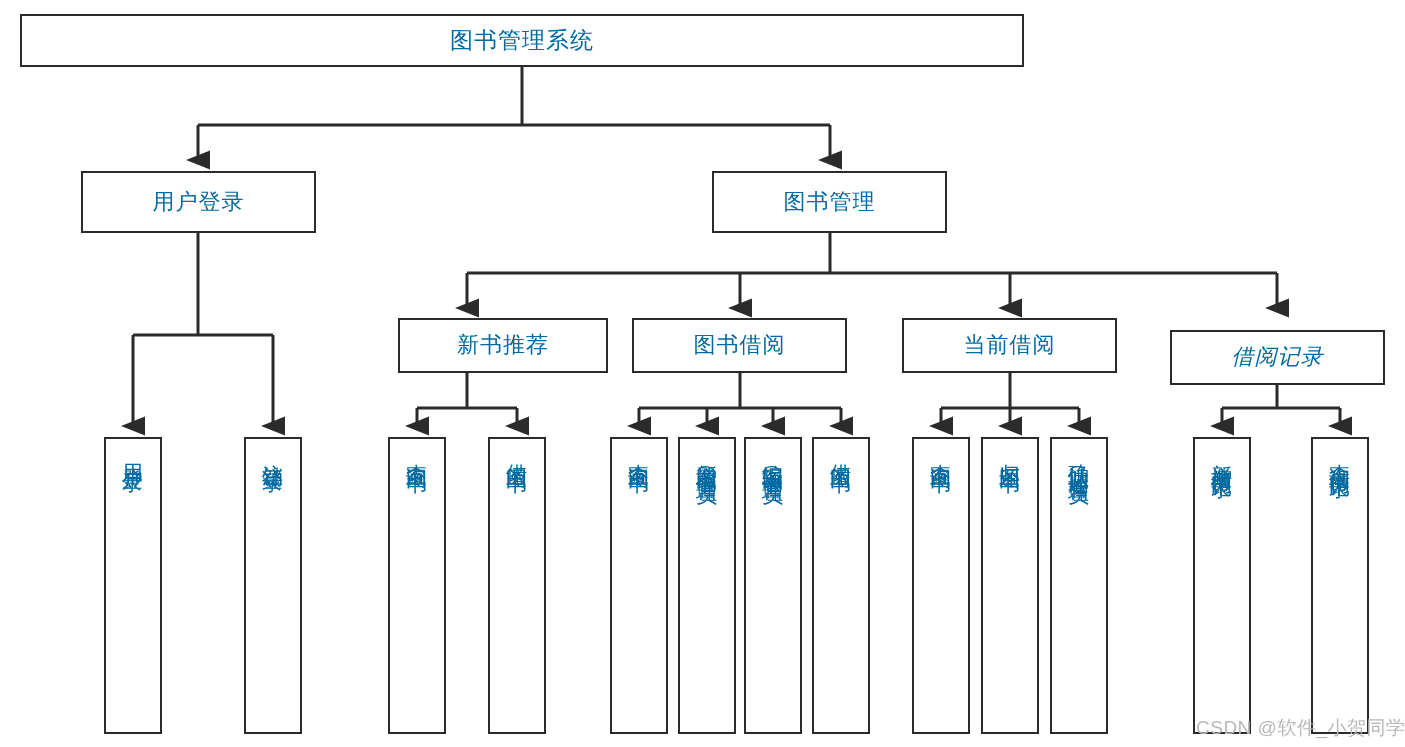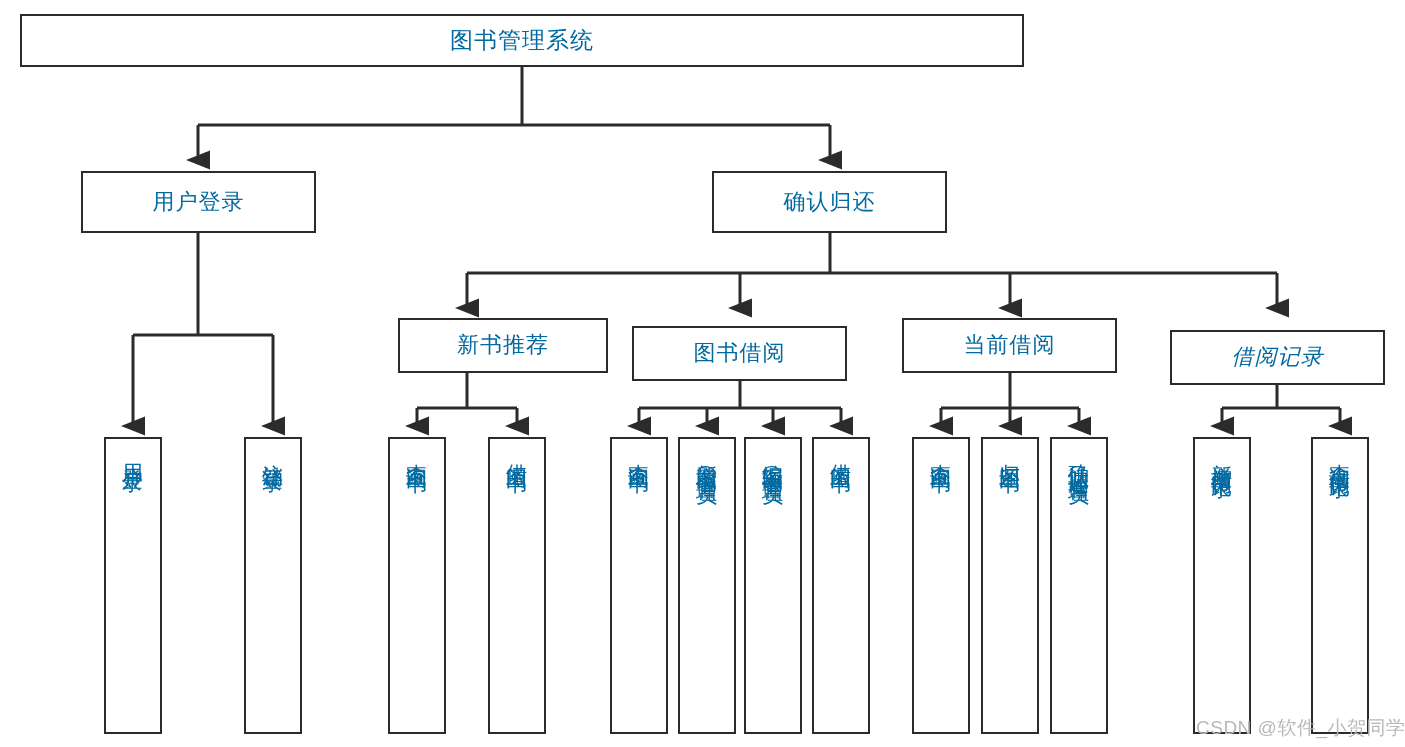--- a/index.html
+++ b/index.html
@@ -123,27 +123,27 @@
   </svg>
 
   <div class="node root horizontal" style="left:20px; top:14px; width:1004px; height:53px;">
     <span class="label">图书管理系统</span>
   </div>
 
   <div class="node horizontal" style="left:81px; top:171px; width:235px; height:62px;">
     <span class="label">用户登录</span>
   </div>
   <div class="node horizontal" style="left:712px; top:171px; width:235px; height:62px;">
-    <span class="label">确认归还</span>
+    <span class="label">图书管理</span>
   </div>
 
   <div class="node horizontal" style="left:362px; top:318px; width:210px; height:55px;margin-left:36px;">
     <span class="label">新书推荐</span>
   </div>
-  <div class="node horizontal" style="left:632px; top:318px; width:215px; height:55px;margin-top:8px;">
+  <div class="node horizontal" style="left:632px; top:318px; width:215px; height:55px;">
     <span class="label">图书借阅</span>
   </div>
   <div class="node horizontal" style="left:902px; top:318px; width:215px; height:55px;">
     <span class="label">当前借阅</span>
   </div>
   <div class="node horizontal" style="left:1170px; top:330px; width:215px; height:55px;font-style:italic;">
     <span class="label">借阅记录</span>
   </div>
 
   <div class="node vertical" style="left:104px; top:437px; width:58px; height:297px;">

